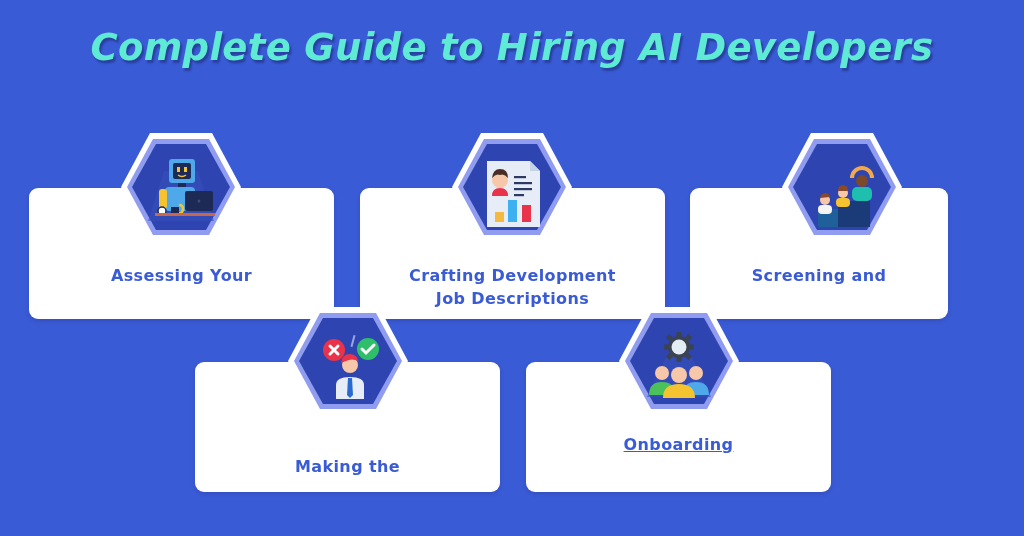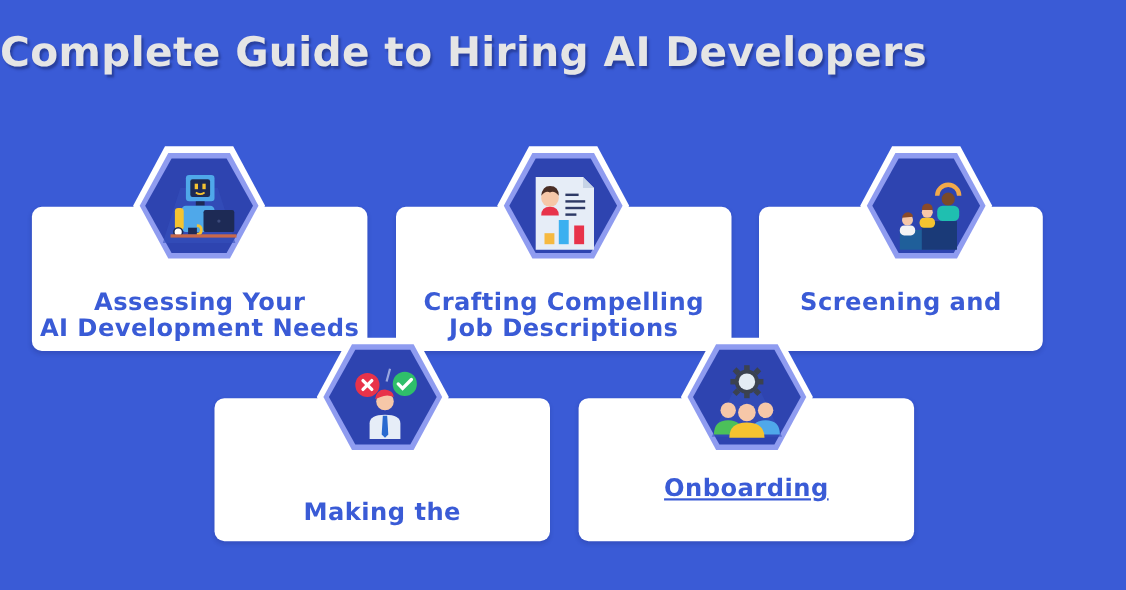--- a/index.html
+++ b/index.html
@@ -1,37 +1,36 @@
 <!DOCTYPE html>
 <html><head>
 <meta charset="utf-8">
 <style>
   html,body{margin:0;padding:0;}
   body{width:1024px;height:536px;background:#3a5bd6;position:relative;overflow:hidden;font-family:"Liberation Sans",sans-serif;}
-  .title{position:absolute;left:0;top:26px;width:1024px;color:#e5e5e5;font-family:"DejaVu Sans",sans-serif;font-weight:bold;font-size:37px;letter-spacing:0.3px;text-shadow:2px 3px 2px rgba(20,30,90,0.45);}
+  .title{position:absolute;left:0;top:26px;width:1024px;text-align:center;color:#5eead4;font-family:"DejaVu Sans",sans-serif;font-weight:bold;font-size:37px;letter-spacing:0.3px;text-shadow:2px 3px 2px rgba(20,30,90,0.45);font-style:italic;}
   .card{position:absolute;background:#ffffff;border-radius:9px;box-shadow:0 2px 4px rgba(20,30,90,0.18);}
-  .card-label{position:absolute;left:0;width:100%;text-align:center;color:#3a5bd6;font-family:"DejaVu Sans",sans-serif;font-weight:bold;font-size:22px;line-height:23px;letter-spacing:0.4px;}
+  .card-label{position:absolute;left:0;width:100%;text-align:center;color:#3a5bd6;font-family:"DejaVu Sans",sans-serif;font-weight:bold;font-size:16px;line-height:23px;letter-spacing:0.4px;}
   .hex-wrap{position:absolute;width:124px;height:112px;}
   .hex-wrap svg{position:absolute;left:0;top:0;}
 </style>
 </head>
 <body>
 
 <div class="title">Complete Guide to Hiring AI Developers</div>
 
 <div class="card" style="left:29px;top:188px;width:305px;height:131px;">
   <div class="card-label" style="top:76px;">
     <div>Assessing Your</div>
-    <div>AI Development Needs</div>
   </div>
 </div>
 
 <div class="card" style="left:360px;top:188px;width:305px;height:131px;">
   <div class="card-label" style="top:76px;">
-    <div>Crafting Compelling</div>
+    <div>Crafting Development</div>
     <div>Job Descriptions</div>
   </div>
 </div>
 
 <div class="card" style="left:690px;top:188px;width:258px;height:131px;">
   <div class="card-label" style="top:76px;">
     <div>Screening and</div>
   </div>
 </div>
 

